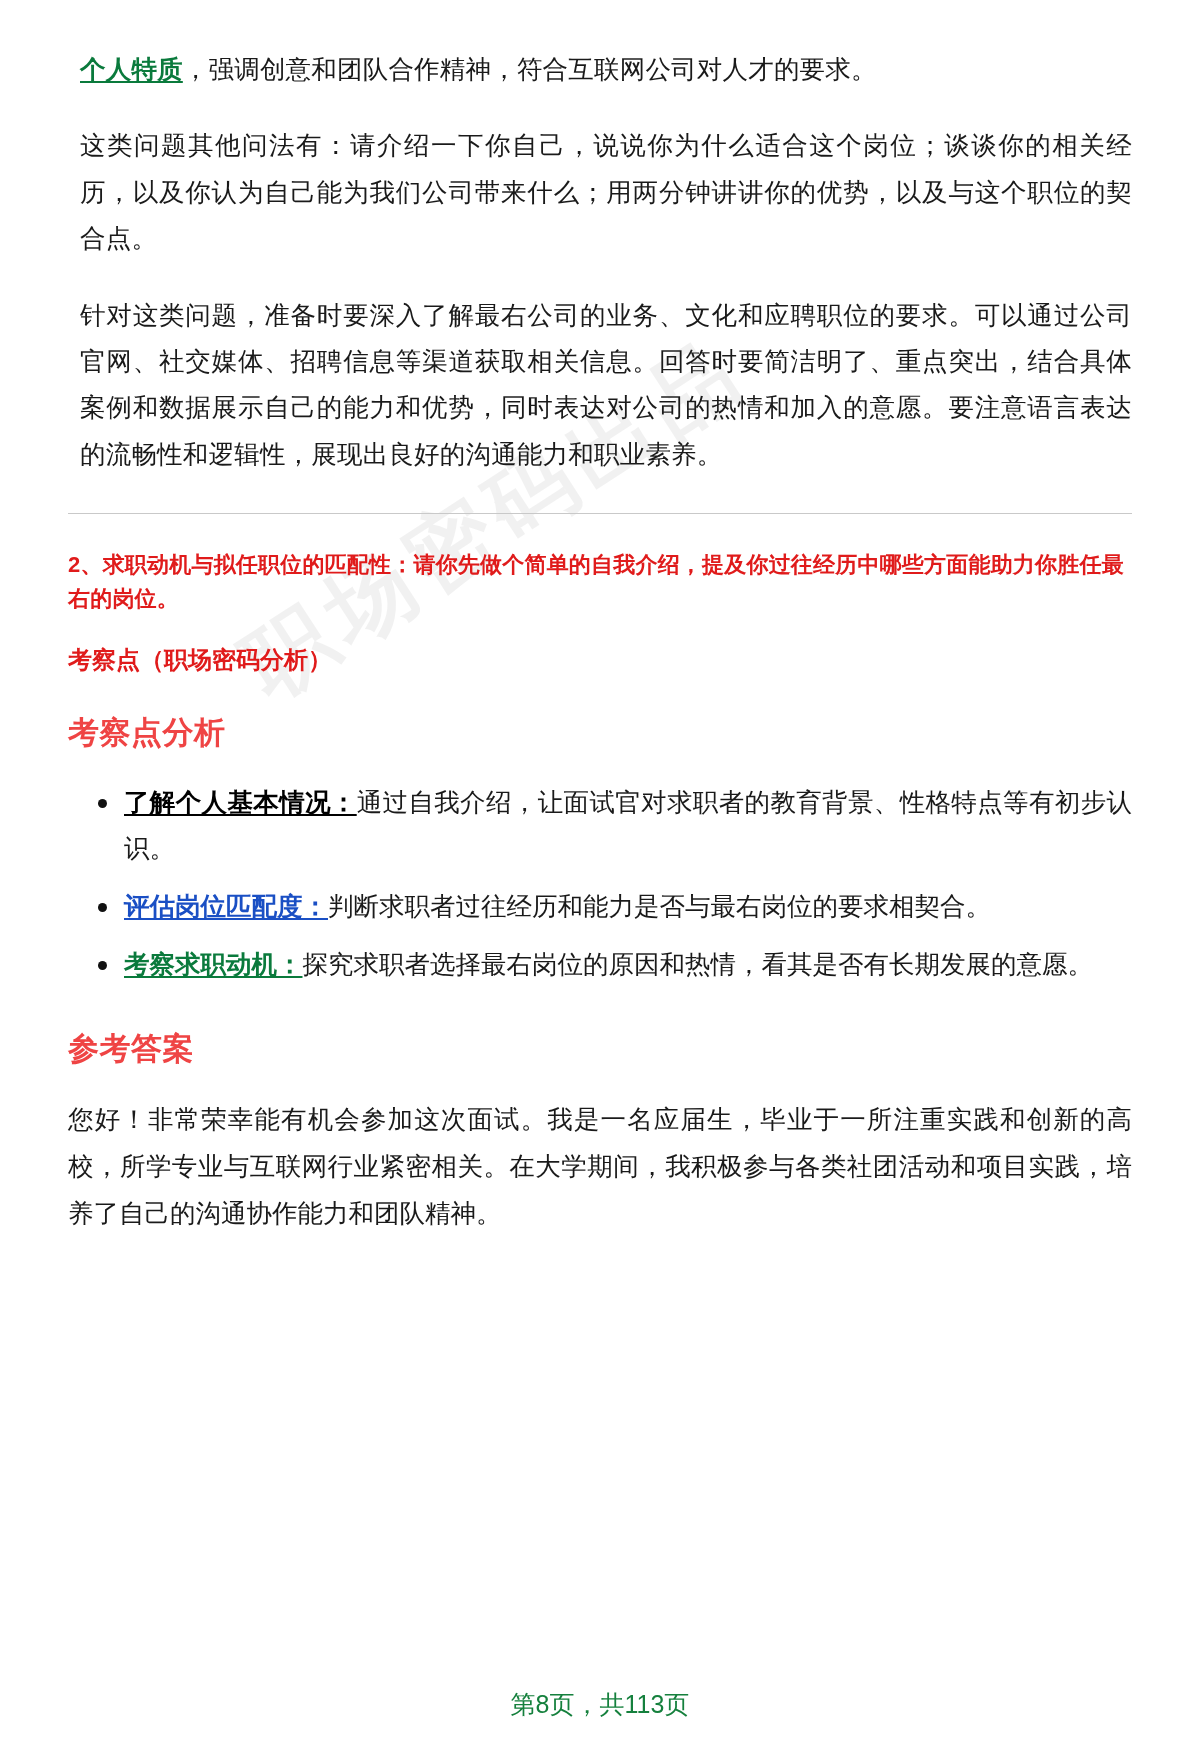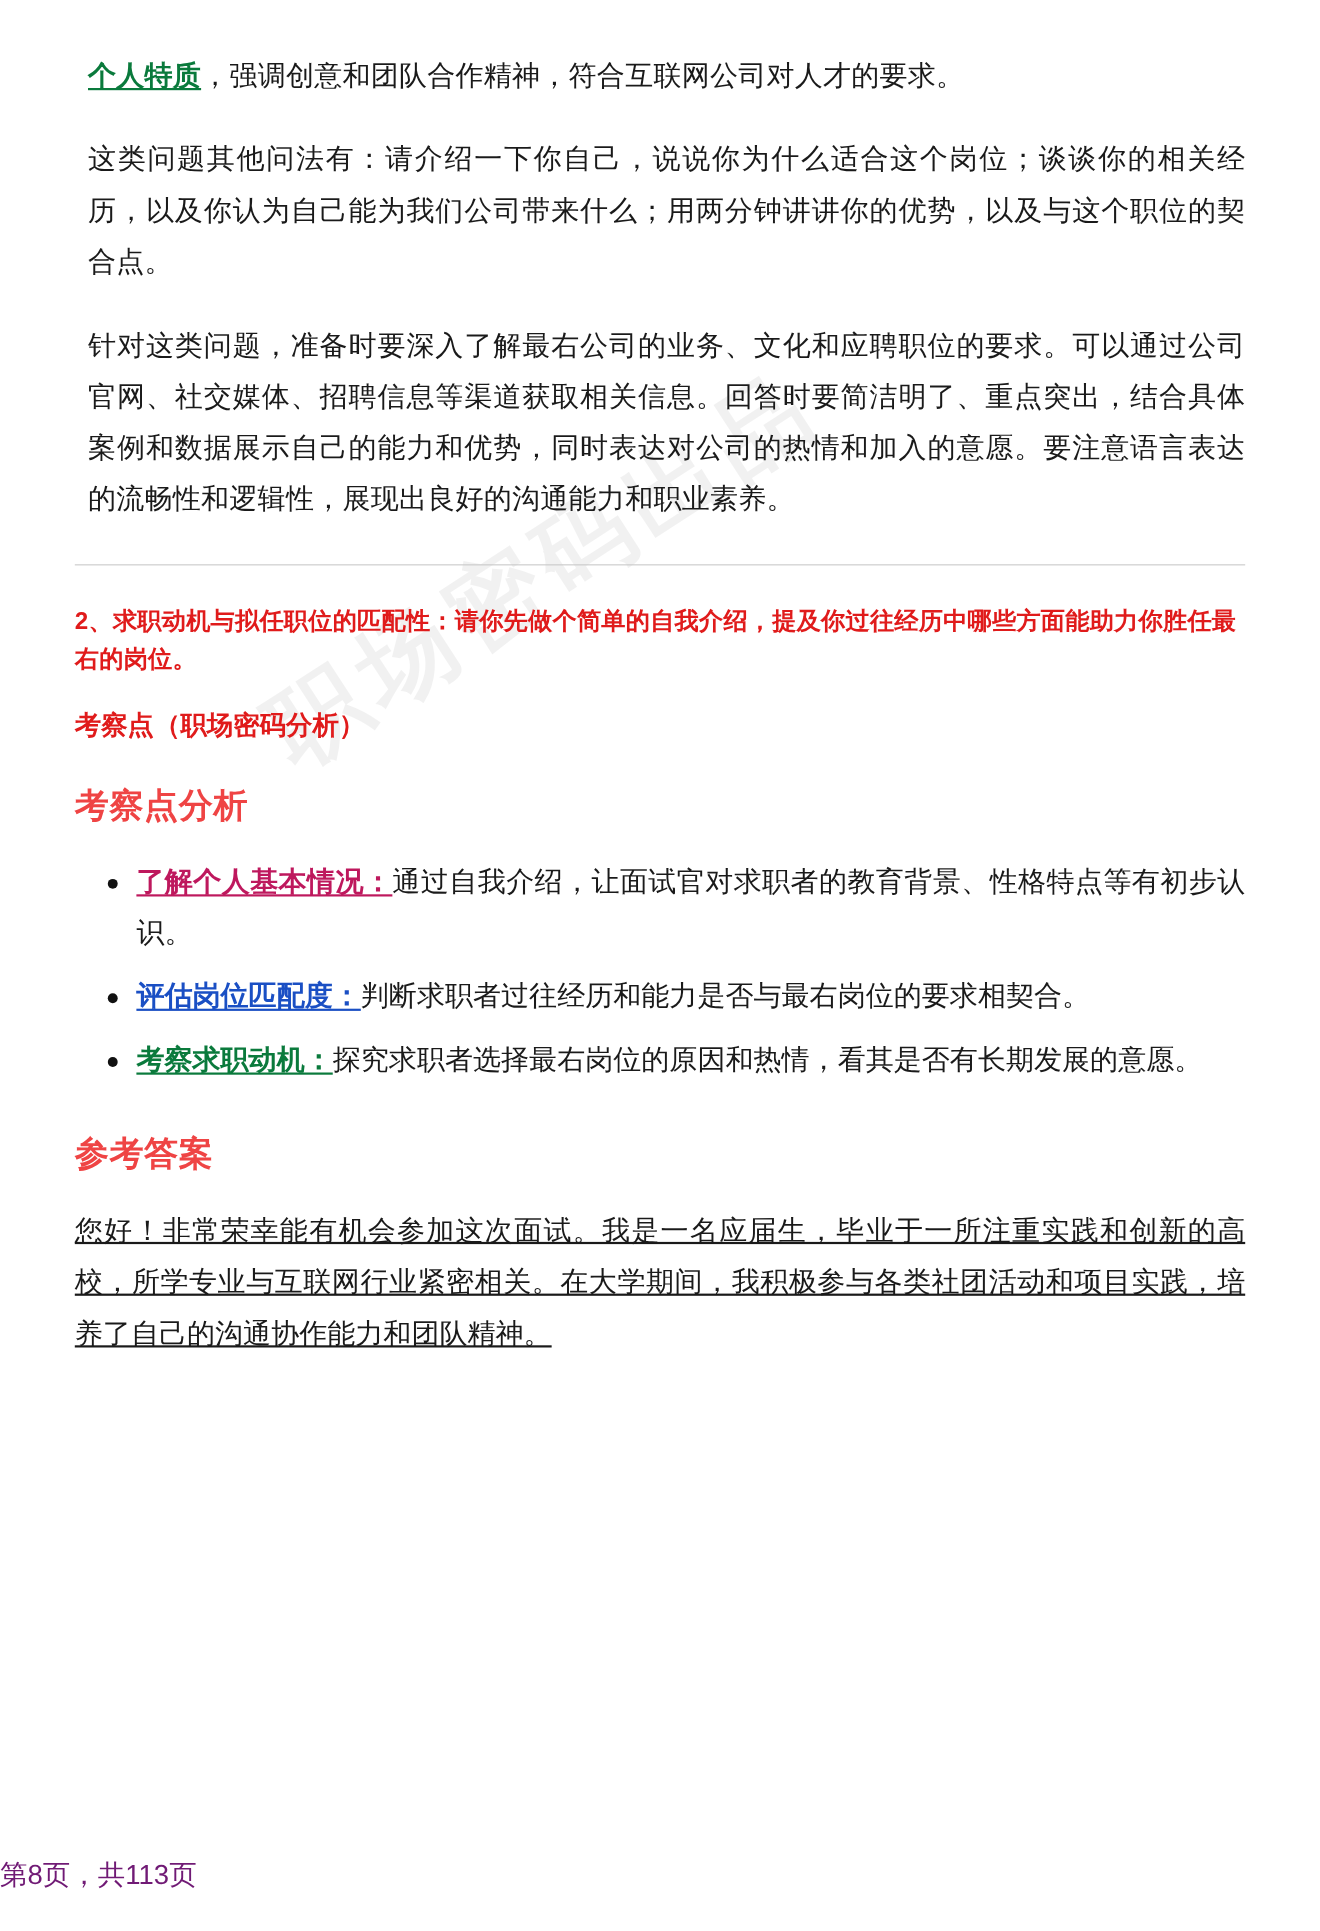--- a/index.html
+++ b/index.html
@@ -54,21 +54,21 @@
   p.first {
     margin-top: 6px;
   }
   .u-green {
     color: #0a7a3c;
     font-weight: bold;
     text-decoration: underline;
     text-underline-offset: 3px;
   }
   .u-red {
-    color: #be185d;
+    color: #000000;
     font-weight: bold;
     text-decoration: underline;
     text-underline-offset: 3px;
   }
   .u-blue {
     color: #1a4fc4;
     font-weight: bold;
     text-decoration: underline;
     text-underline-offset: 3px;
     margin-top: 20px;
@@ -122,29 +122,29 @@
     height: 9px;
     border-radius: 50%;
     background: #111111;
   }
   .answer p {
     font-size: 25.5px;
     line-height: 1.85;
     margin: 0;
     text-align: justify;
     color: #1a1a1a;
-    text-decoration: underline;
   }
   .footer {
     position: absolute;
     left: 0;
     right: 0;
     bottom: 34px;
+    text-align: center;
     font-size: 25px;
-    color: #701a75;
+    color: #15803d;
     z-index: 2;
   }
 </style>
 </head>
 <body>
 
 <div class="page">
 
   <div class="watermark">职场密码出品</div>
 

